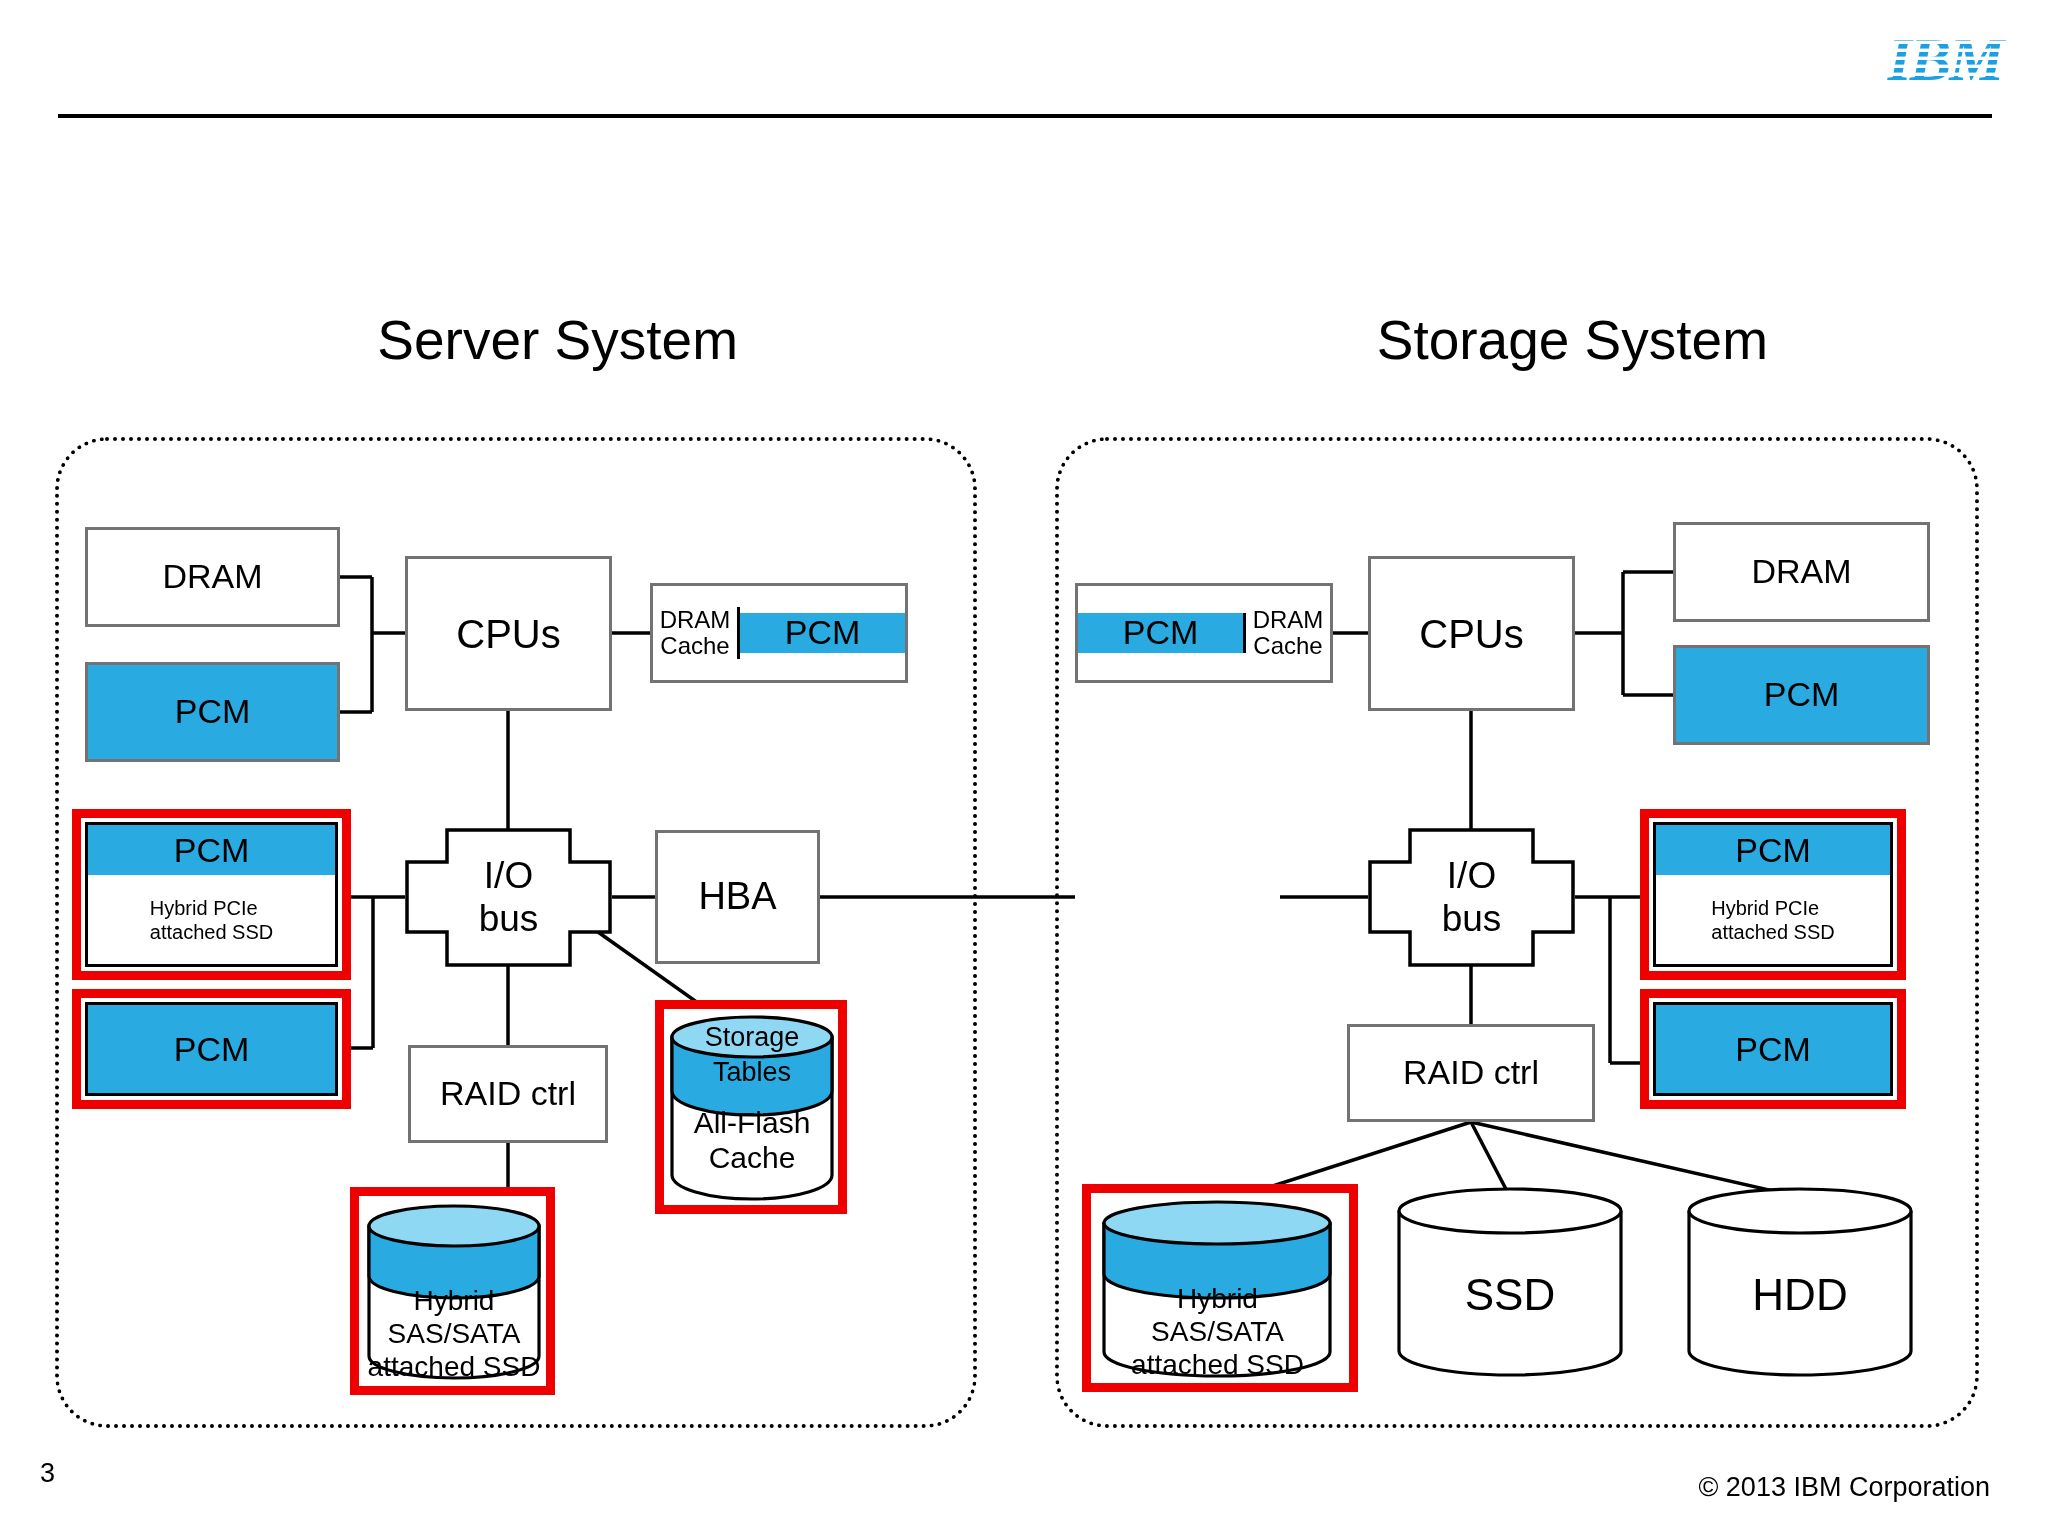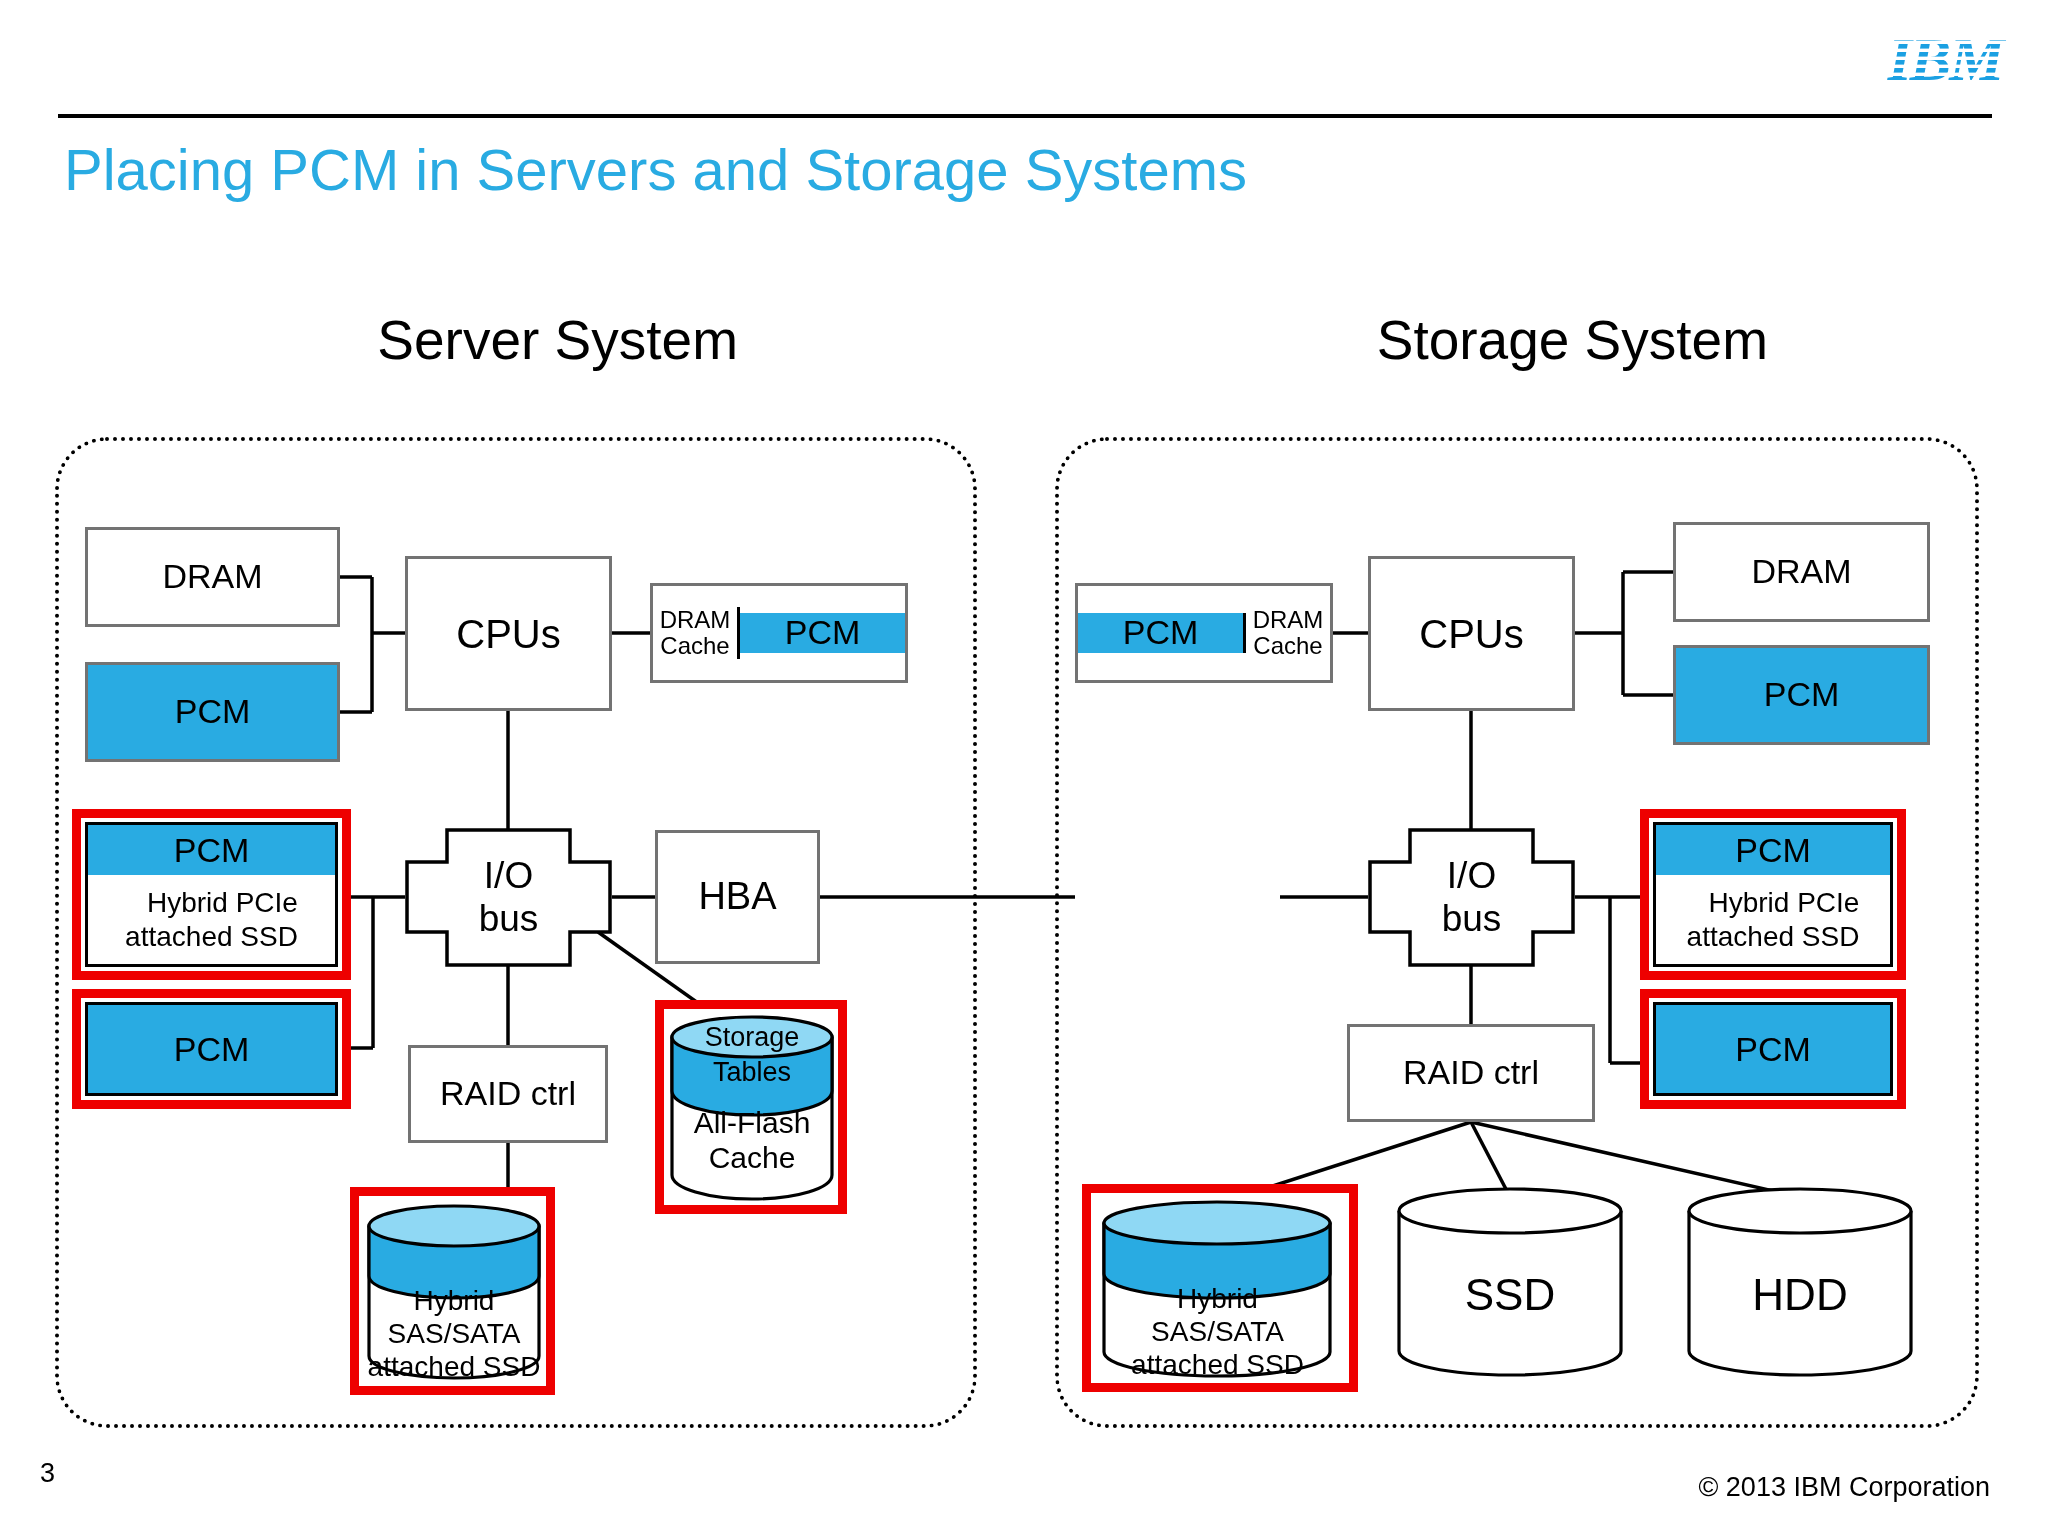--- a/index.html
+++ b/index.html
@@ -14,21 +14,21 @@
   
   .syscontainer{border:4px dotted #000;border-radius:52px;background:transparent;}
   
   .box{border:3px solid #737373;background:#fff;display:flex;align-items:center;
        justify-content:center;text-align:center;font-size:34px;line-height:1.15;box-sizing:border-box;z-index:3;}
   .cyan{background:#29ABE2;}
   .red-frame{border:9px solid #EE0000;background:#fff;box-sizing:border-box;z-index:3;
              display:flex;align-items:center;justify-content:center;}
   .stack{border:3px solid #000;box-sizing:border-box;display:flex;flex-direction:column;width:100%;height:100%;}
   .stack .hd{background:#29ABE2;display:flex;align-items:center;justify-content:center;font-size:34px;}
-  .stack .bd{background:#fff;flex:1;display:flex;align-items:center;justify-content:center;font-size:28px;line-height:1.2;text-align:right;}
+  .stack .bd{background:#fff;flex:1;display:flex;align-items:center;justify-content:center;font-size:20px;line-height:1.2;text-align:left;}
   .combo{display:flex;flex-direction:row;padding:0;}
   .combo .white-part{width:84px;display:flex;align-items:center;justify-content:center;
                      font-size:24px;line-height:1.1;text-align:center;background:#fff;}
   .combo .cyan-part{flex:1;display:flex;align-items:center;justify-content:center;font-size:34px;background:#29ABE2;}
   .divr{border-right:3px solid #000;}
   .crossbox{z-index:3;}
   .crossbox svg{position:absolute;left:0;top:0;}
   .cross-label{position:absolute;left:0;top:0;width:100%;height:100%;display:flex;
                align-items:center;justify-content:center;text-align:center;font-size:37px;line-height:1.15;}
   .cyl{z-index:3;}
@@ -82,21 +82,20 @@
     <svg width="142" height="66" viewBox="0 0 142 66">
       <defs>
         <pattern id="ibmstripes" x="0" y="2" width="142" height="8" patternUnits="userSpaceOnUse">
           <rect width="142" height="4.6" fill="#1BA0E2"></rect>
         </pattern>
       </defs>
       <text x="71" y="54" text-anchor="middle" font-family="'Liberation Serif',serif" font-weight="bold" font-size="62" letter-spacing="-2" fill="url(#ibmstripes)">IBM</text>
     </svg>
   </div>
   <div class="abs rule"></div>
-  <div class="abs page-title">Placing PCM in Servers and Storage Systems</div>
 
   <div class="abs section-heading" style="left:178px;">Server System</div>
   <div class="abs section-heading" style="left:1208px;">Storage System</div>
 
   <div class="abs syscontainer" style="left:55px;top:437px;width:914px;height:983px;"></div>
   <div class="abs syscontainer" style="left:1055px;top:437px;width:916px;height:983px;"></div>
 
   <div class="abs box" style="left:85px;top:527px;width:255px;height:100px;">
     <span>DRAM</span>
   </div>

